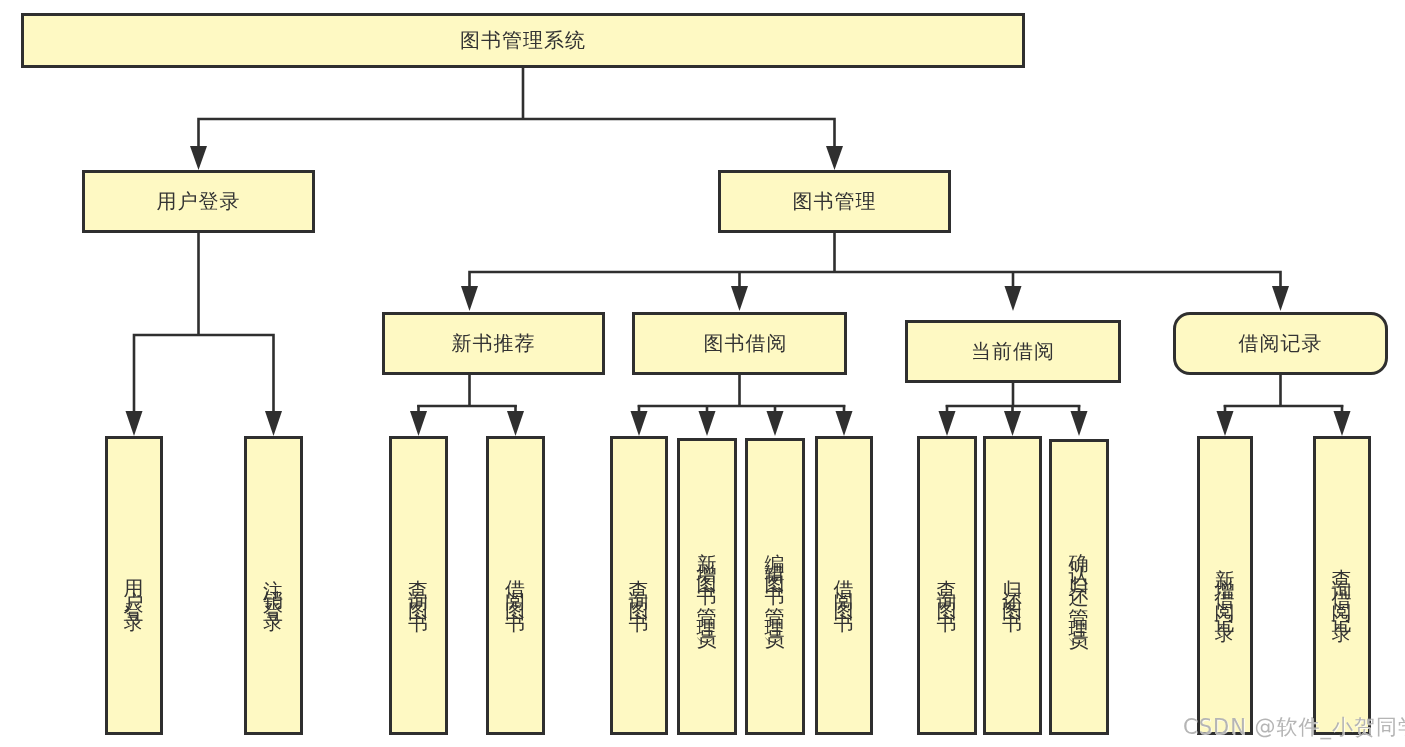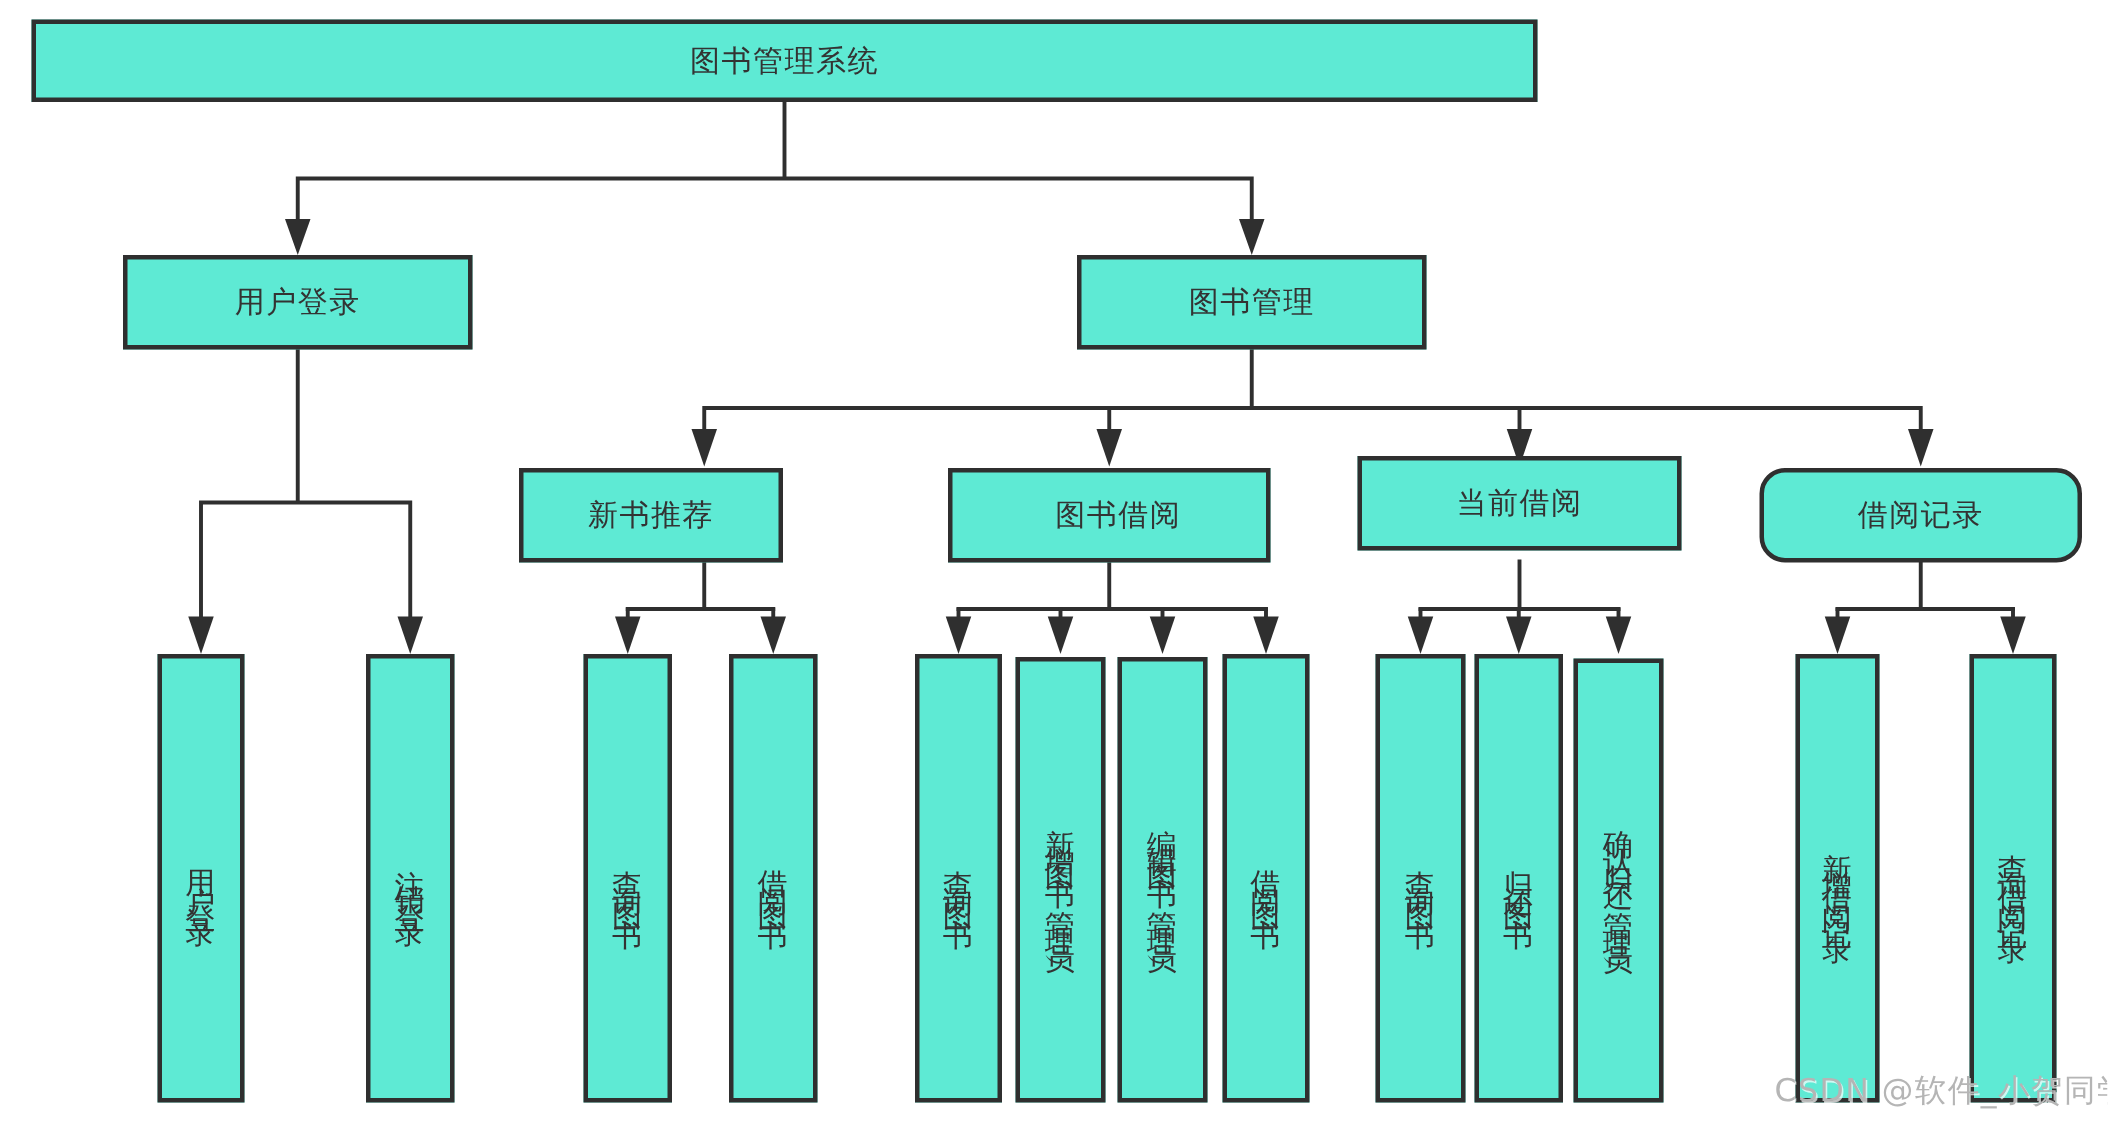--- a/index.html
+++ b/index.html
@@ -8,21 +8,21 @@
     width:1405px;height:747px;
     background:#fff;
     font-family:"DejaVu Sans",sans-serif;
     overflow:hidden;
   }
   svg.wires{position:absolute;left:0;top:0;z-index:1;}
   .node{
     position:absolute;
     box-sizing:border-box;
     border:3px solid #2f2f2f;
-    background:#5eead4;
+    background:#fef9c3;
     color:#333;
     display:flex;
     align-items:center;
     justify-content:center;
     z-index:2;
   }
   .node.h{font-size:20px;letter-spacing:1px;white-space:nowrap;}
   .node.v .vtext{
     writing-mode:vertical-rl;
     line-height:1;
@@ -91,27 +91,27 @@
     <span>图书管理系统</span>
   </div>
 
   <div class="node h" style="left:82px;top:170px;width:233px;height:63px;">
     <span>用户登录</span>
   </div>
   <div class="node h" style="left:718px;top:170px;width:233px;height:63px;justify-content:center;">
     <span>图书管理</span>
   </div>
 
-  <div class="node h" style="left:346px;top:312px;width:176px;height:63px;">
+  <div class="node h" style="left:382px;top:312px;width:223px;height:63px;">
     <span>新书推荐</span>
   </div>
   <div class="node h" style="left:632px;top:312px;width:215px;height:63px;padding-left:12px;">
     <span>图书借阅</span>
   </div>
-  <div class="node h" style="left:905px;top:304px;width:216px;height:63px;text-align:right;">
+  <div class="node h" style="left:905px;top:320px;width:216px;height:63px;text-align:right;">
     <span>当前借阅</span>
   </div>
   <div class="node h" style="left:1173px;top:312px;width:215px;height:63px;border-radius:17px;">
     <span>借阅记录</span>
   </div>
 
   <div class="node v" style="left:105px;top:436px;width:58px;height:299px;">
     <span class="vtext">用户登录</span>
   </div>
   <div class="node v" style="left:244px;top:436px;width:59px;height:299px;">

